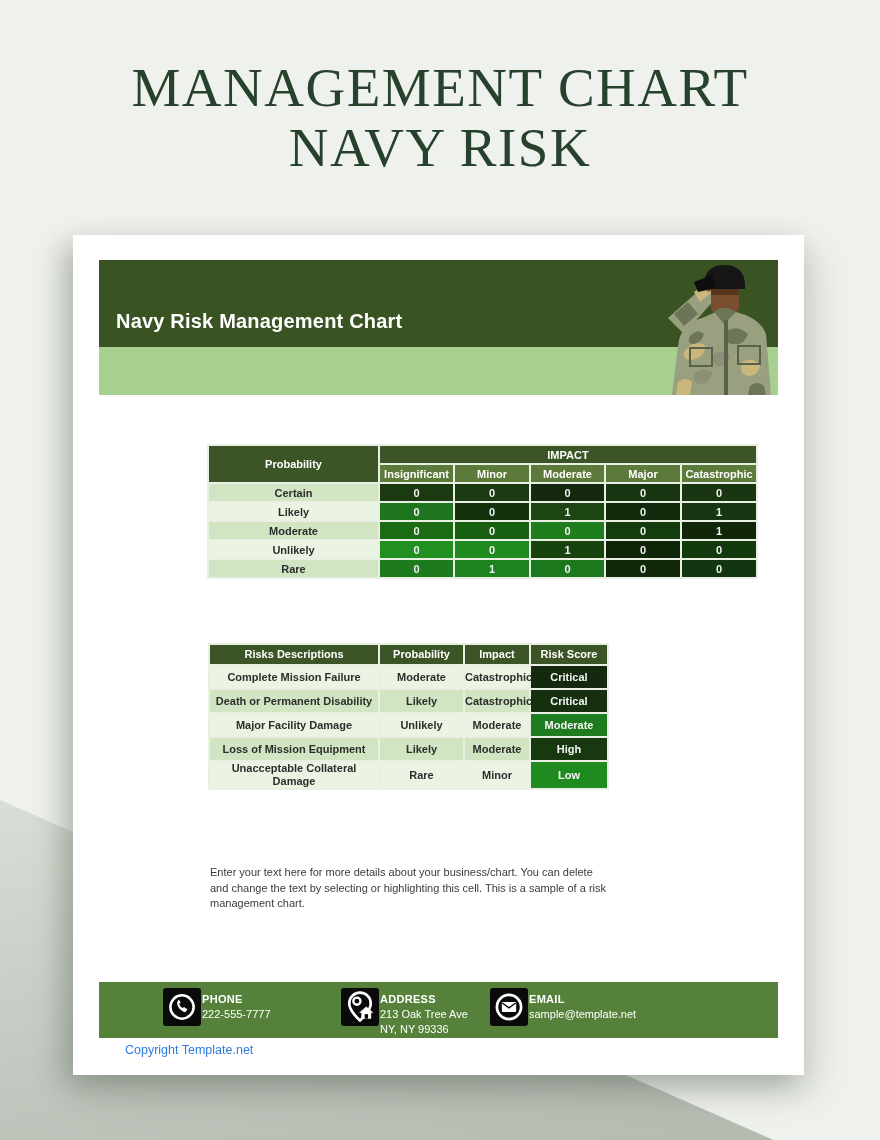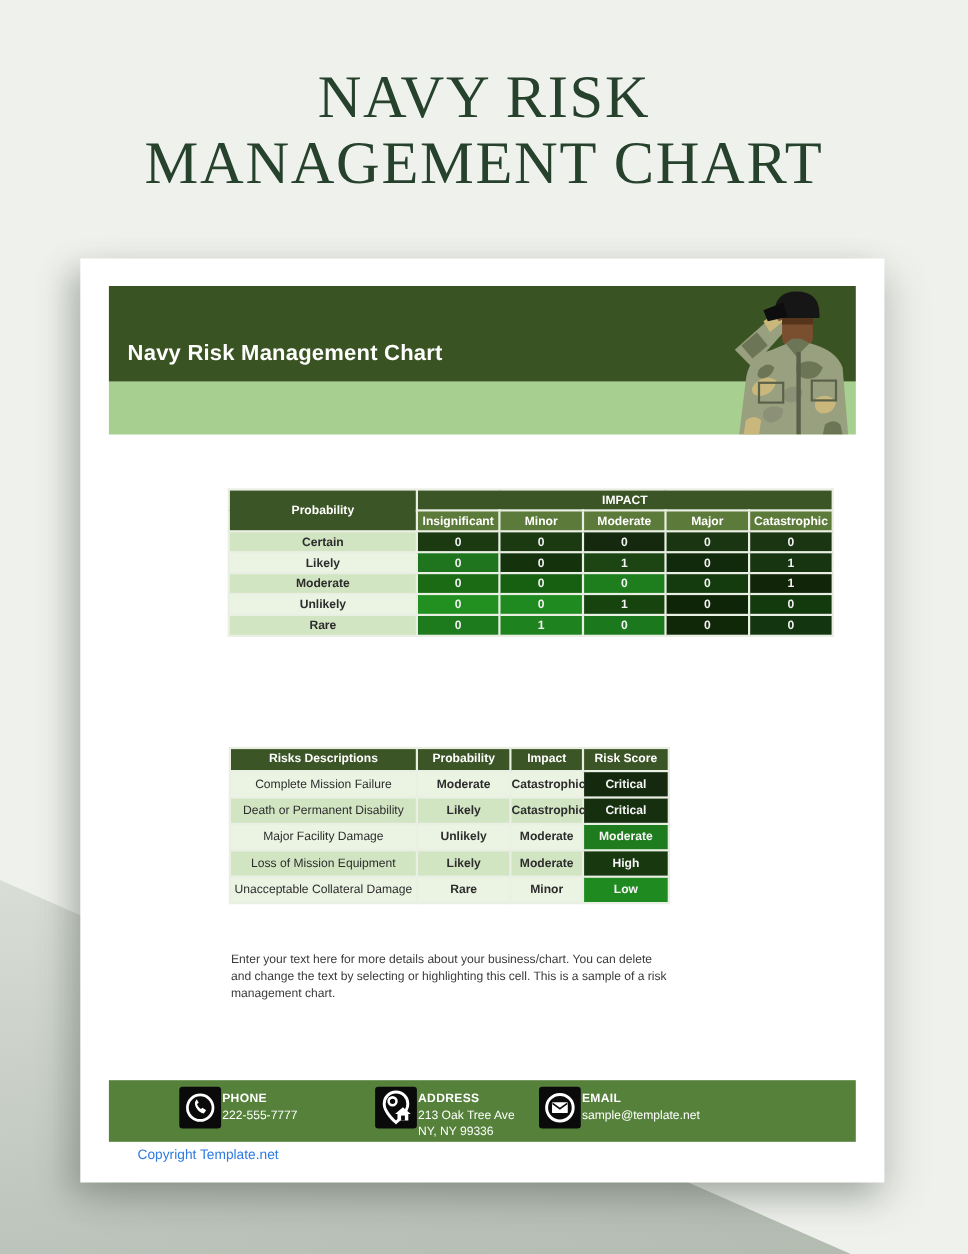--- a/index.html
+++ b/index.html
@@ -23,27 +23,27 @@
   .matrix-table{position:absolute;left:134px;top:209px;width:549px;}
   .matrix-table th,.matrix-table td{border:2px solid #e9efe3;padding:0;text-align:center;
       height:17px;font-size:11px;line-height:12px;}
   .mh{background:#3c5526;color:#ffffff;font-weight:700;}
   .msub{background:#5c7a39;color:#ffffff;font-weight:700;}
   .mlabel{color:#2d2d2d;font-weight:700;}
   .mcell{color:#f2f2f2;font-weight:700;}
   .row-a{background:#d2e5c3;padding-left:39px;}
   .row-b{background:#ebf4e3;}
 
-  .risk-table{position:absolute;left:135px;top:408px;width:399px;margin-top:36px;}
+  .risk-table{position:absolute;left:135px;top:408px;width:399px;}
   .risk-table th,.risk-table td{border:2px solid #e9efe3;padding:0;text-align:center;
       font-size:11px;line-height:13px;}
   .risk-table th{height:19px;}
   .risk-table td{height:22px;}
   .rh{background:#3c5526;color:#ffffff;font-weight:700;}
-  .rdesc{color:#2d2d2d;font-weight:400;}
+  .rdesc{color:#2d2d2d;font-weight:700;}
   .rval{color:#2d2d2d;font-weight:600;}
   .rscore{color:#f5f5f5;font-weight:700;}
 
   .note{position:absolute;left:137px;top:630px;width:402px;margin:0;font-size:11px;
         line-height:15.5px;color:#3b3b3b;}
 
   .footer{position:absolute;left:26px;top:747px;width:679px;height:56px;background:#55813a;}
   .footer-item{position:absolute;top:6px;display:flex;gap:1px;}
   .footer-icon{width:38px;height:38px;background:#0a0a0a;border-radius:3px;flex:0 0 auto;
                display:flex;align-items:center;justify-content:center;}
@@ -54,22 +54,22 @@
   .copyright{position:absolute;left:52px;top:808px;font-size:12.5px;color:#2e7ce0;
              text-decoration:none;cursor:pointer;}
 </style>
 </head>
 <body>
 
 <div class="stage">
   <div class="bg-wedge"></div>
 
   <div class="big-title">
+    <div>MANAGEMENT CHART</div>
     <div>NAVY RISK</div>
-    <div>MANAGEMENT CHART</div>
   </div>
 
   <div class="page">
 
     <div class="band-dark">
       <h2>Navy Risk Management Chart</h2>
     </div>
     <div class="band-light"></div>
 
     <svg class="soldier" viewBox="0 0 124 133" aria-hidden="true">

